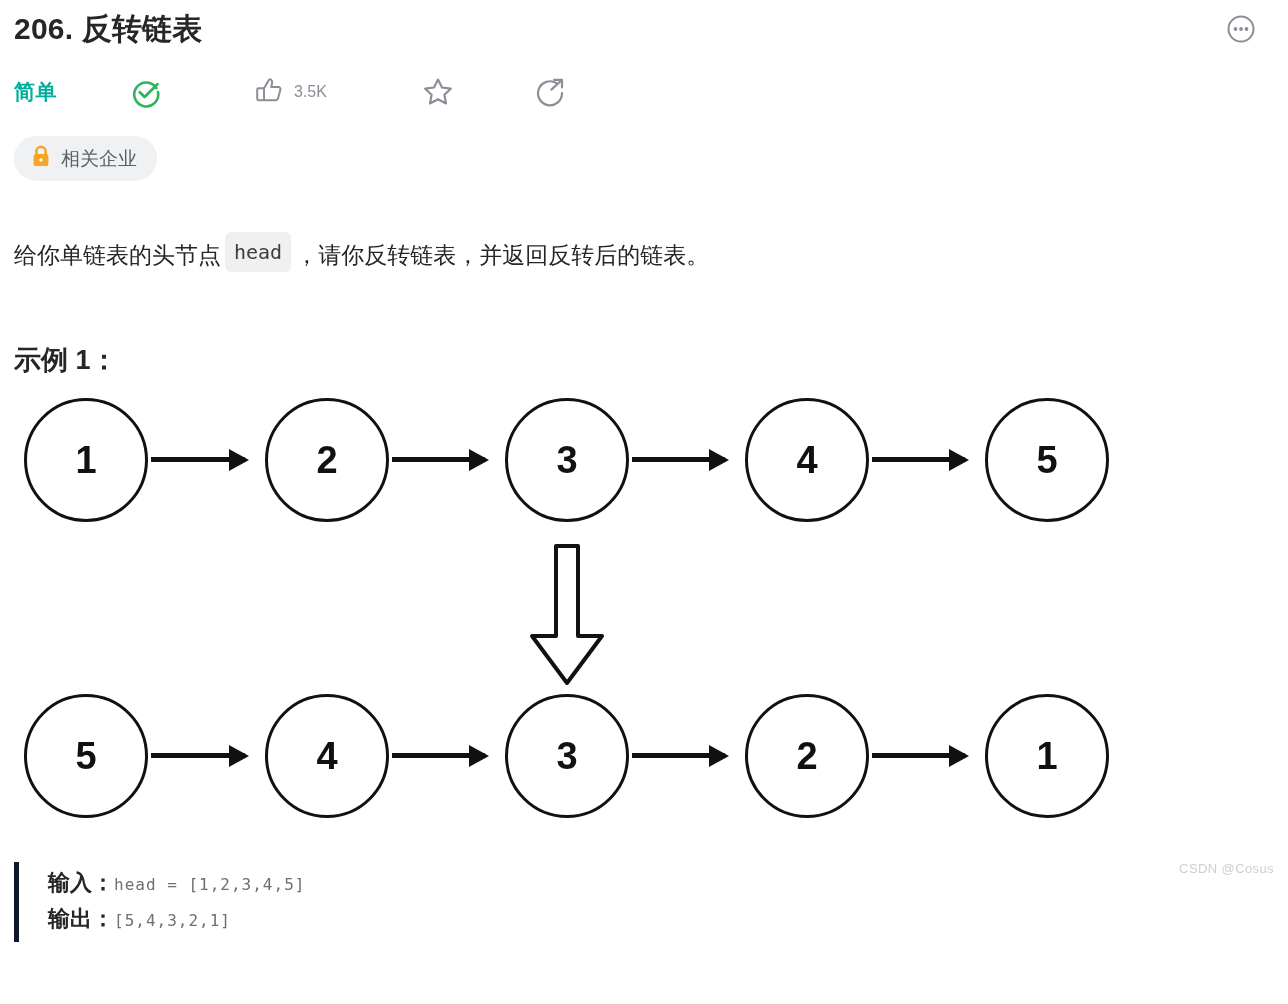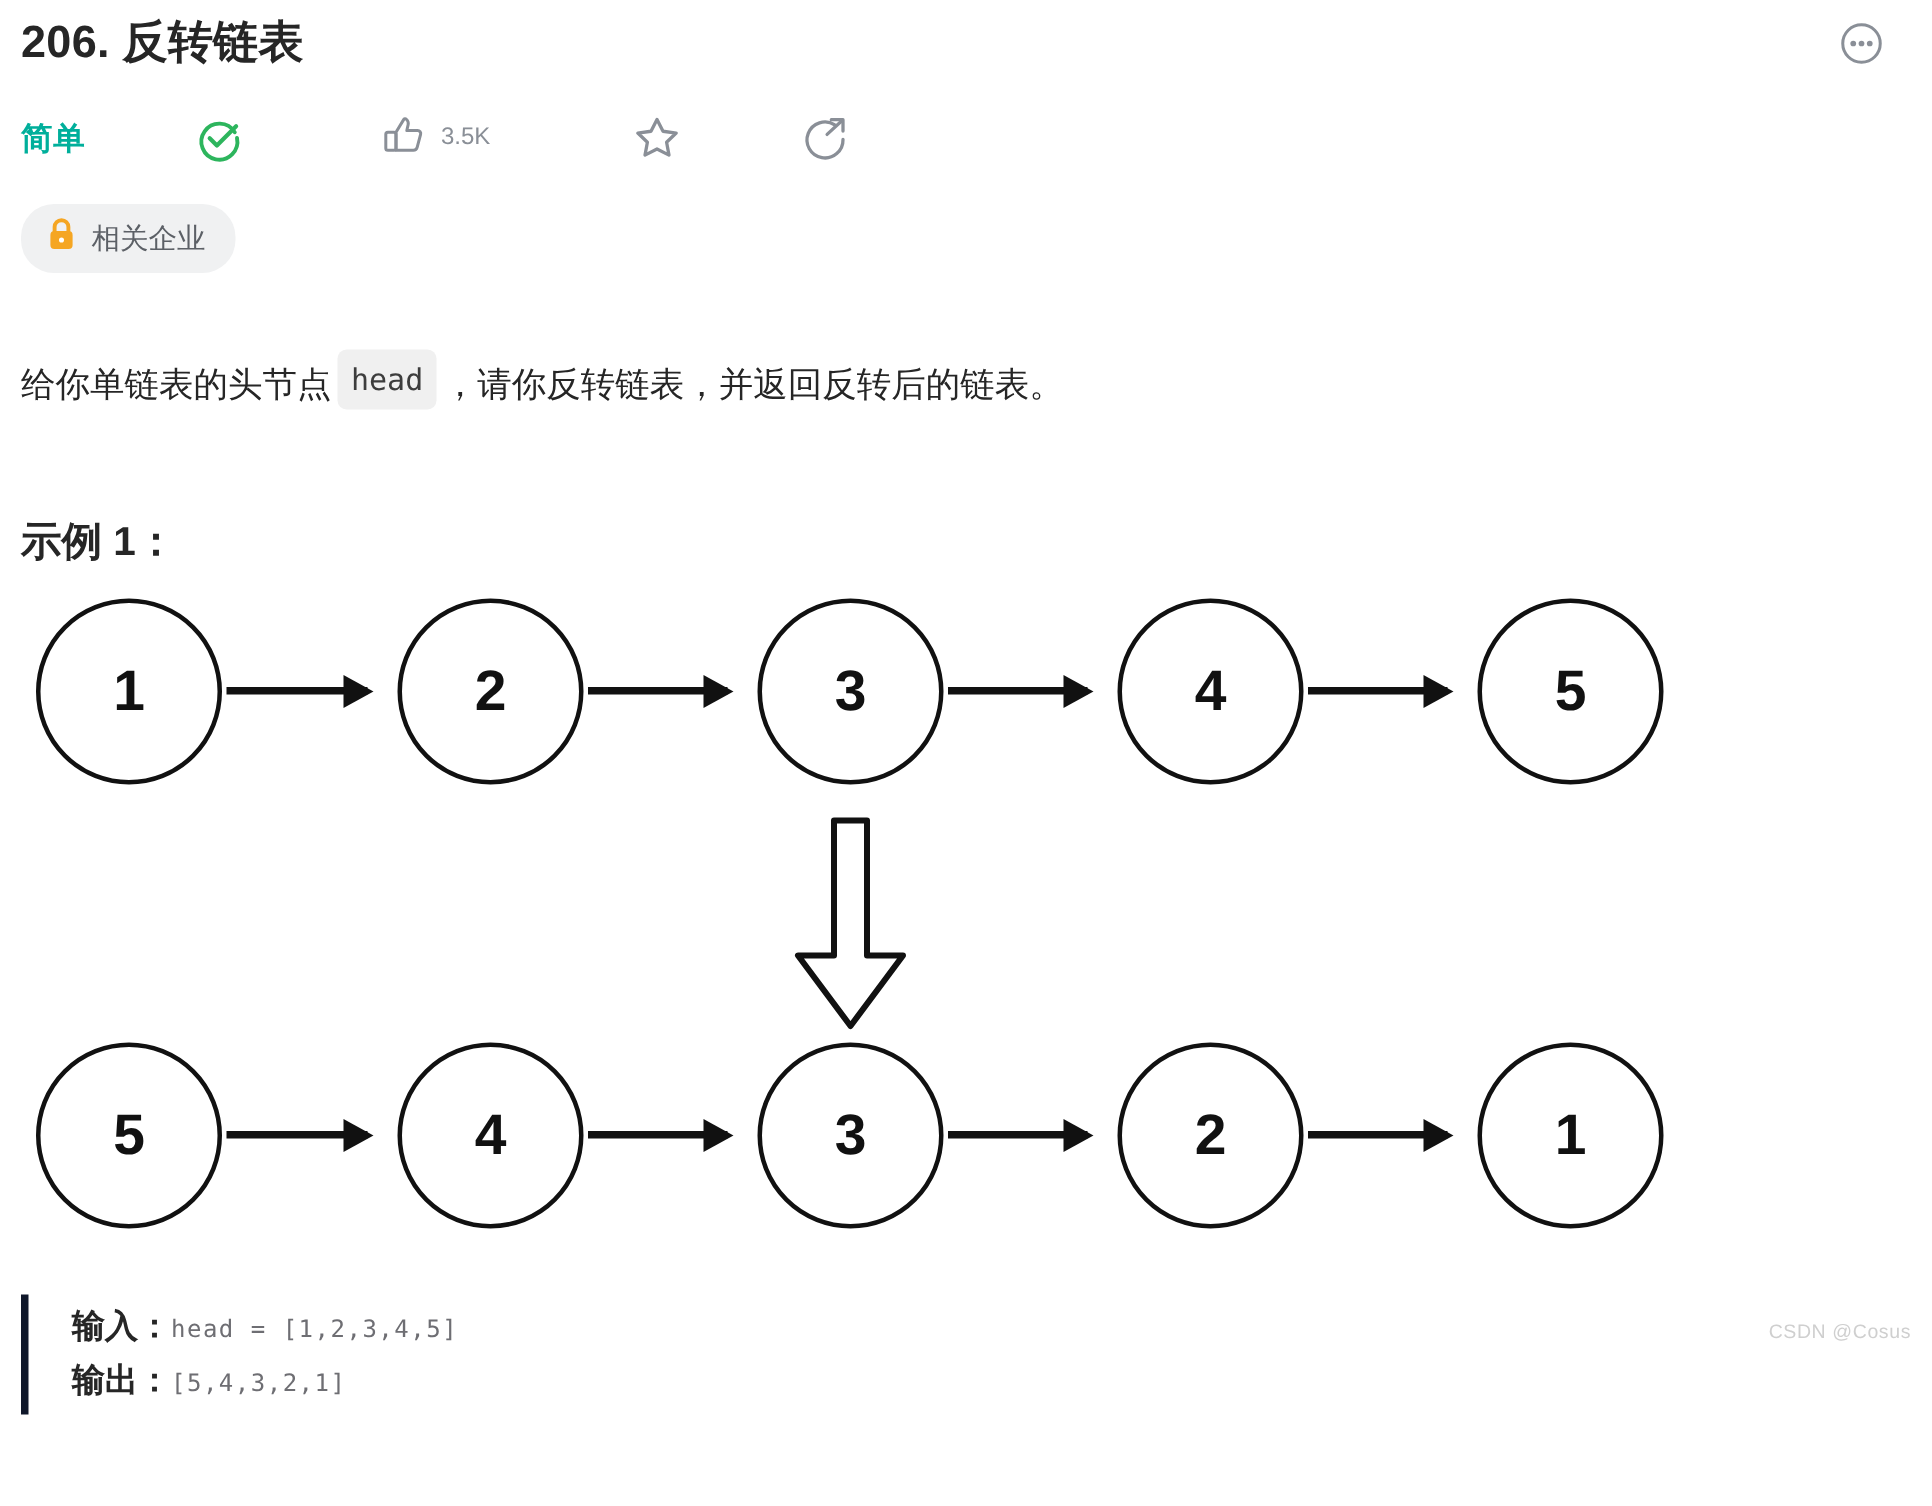--- a/index.html
+++ b/index.html
@@ -96,21 +96,21 @@
     white-space: pre; display: flex; align-items: baseline;
   }
   .code-label { font-weight: 700; color: #262626; }
   .code-value {
     font-family: "DejaVu Sans Mono", "Liberation Mono", monospace;
     color: #6e6e73; font-size: 16px; letter-spacing: 1px;
   }
 
   
   .watermark {
-    position: absolute; right: 14px; bottom: 1px;
+    position: absolute; right: 14px; bottom: 20px;
     font-size: 13px; color: #cfcfcf; letter-spacing: .4px;
   }
 </style>
 </head>
 <body>
 
 <div class="page">
 
   <div class="title-row">
     <div class="title">206. 反转链表</div>

